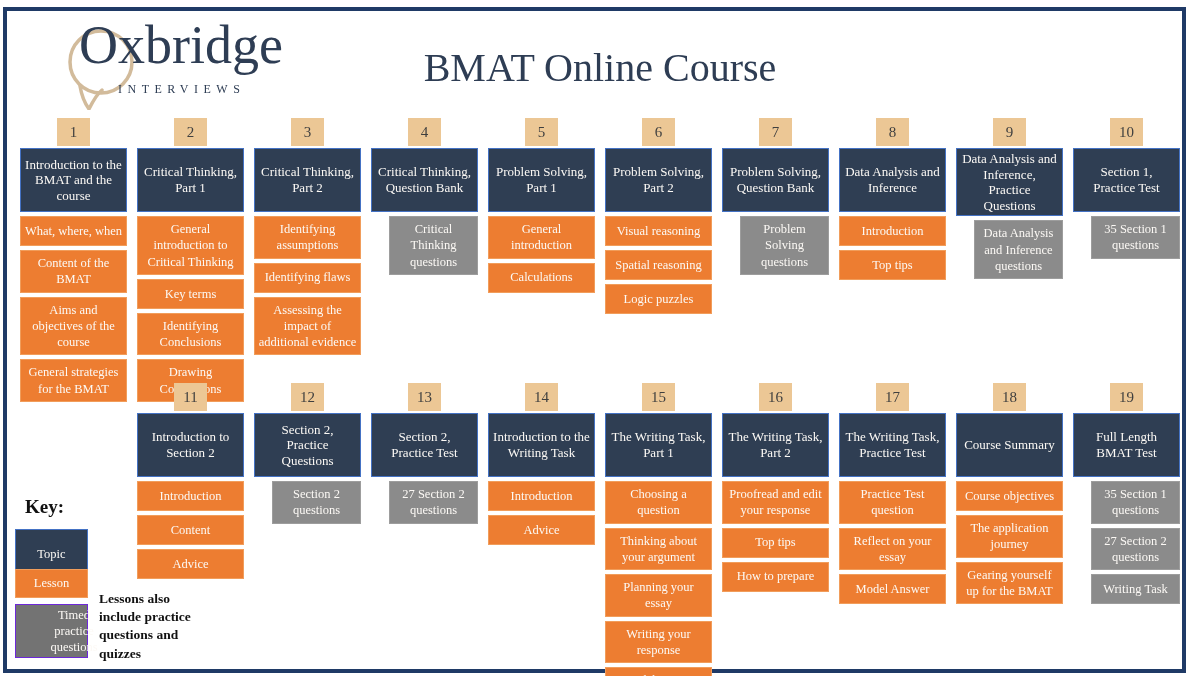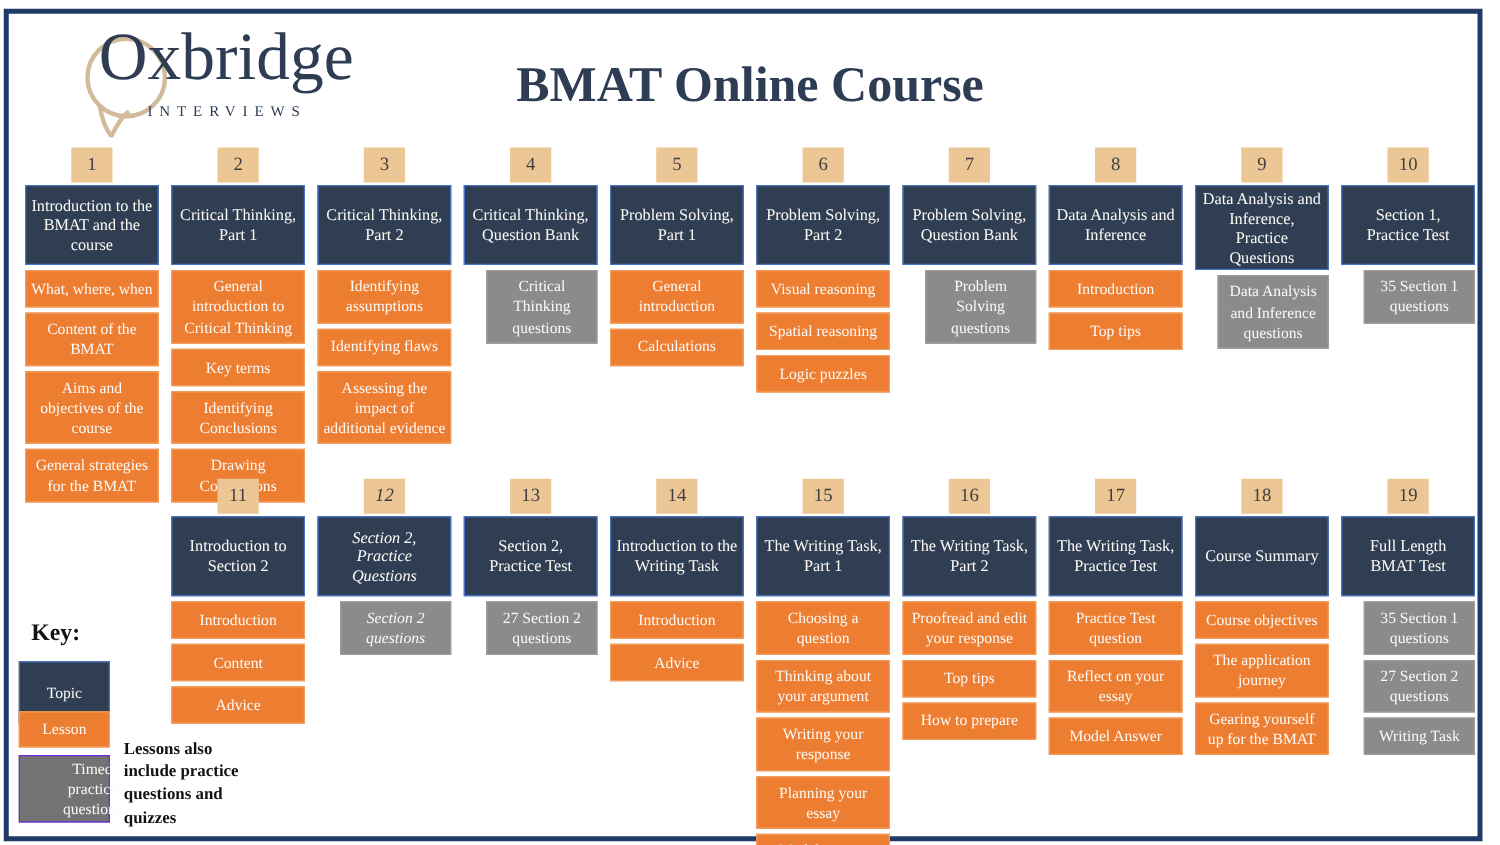--- a/index.html
+++ b/index.html
@@ -7,21 +7,21 @@
     position:relative;width:1200px;height:676px;background:#ffffff;overflow:hidden;
     font-family:"Liberation Serif","DejaVu Serif",serif;
   }
   .frame{position:absolute;left:3px;top:7px;right:14px;bottom:3px;border:4px solid #1f3a66;pointer-events:none;}
 
   
   .logo{position:absolute;left:66px;top:20px;width:300px;height:88px;}
   .bubble-svg{position:absolute;left:0;top:4px;}
   .logo-main{position:absolute;left:13px;top:-6px;font-size:54px;color:#2e3d54;letter-spacing:0px;}
   .logo-sub{position:absolute;left:52px;top:62px;font-size:12px;letter-spacing:5.5px;color:#2e3d54;}
-  .title{position:absolute;left:0;top:44px;width:1200px;text-align:center;font-size:40px;font-weight:bold;color:#2e3d54;}
+  .title{position:absolute;left:0;top:44px;width:1200px;text-align:center;font-size:40px;font-weight:normal;color:#2e3d54;}
   .title-inner{display:inline-block;}
 
   
   .row{position:absolute;left:20px;width:1160px;display:grid;grid-template-columns:repeat(10,107px);column-gap:10px;align-items:start;}
   #row1{top:118px;}
   #row2{top:383px;}
   .course{display:flex;flex-direction:column;}
   .badge{width:33px;height:28px;margin:0 auto 2px auto;background:#ecc795;color:#3f3f3f;
          display:flex;align-items:center;justify-content:center;font-size:15px;}
   .topic{min-height:58px;background:#2f3e53;border:1.5px solid #4472c4;color:#fcf9f5;
@@ -125,43 +125,43 @@
       </div>
     </div>
   <div class="row" id="row2">
       <div class="course" style="grid-column: 2;">
         <div class="badge">11</div>
         <div class="topic">Introduction to Section 2</div>
         <div class="item lesson">Introduction</div>
         <div class="item lesson">Content</div>
         <div class="item lesson">Advice</div>
       </div>
-      <div class="course" style="grid-column: 3; font-style: italic;">
+      <div class="course" style="grid-column: 3;">
         <div class="badge">12</div>
         <div class="topic">Section 2, Practice Questions</div>
         <div class="item practice">Section 2 questions</div>
       </div>
       <div class="course" style="grid-column: 4;">
         <div class="badge">13</div>
         <div class="topic">Section 2, Practice Test</div>
         <div class="item practice">27 Section 2 questions</div>
       </div>
       <div class="course" style="grid-column: 5;">
         <div class="badge">14</div>
         <div class="topic">Introduction to the Writing Task</div>
         <div class="item lesson">Introduction</div>
         <div class="item lesson">Advice</div>
       </div>
       <div class="course" style="grid-column: 6;">
         <div class="badge">15</div>
         <div class="topic">The Writing Task, Part 1</div>
         <div class="item lesson">Choosing a question</div>
         <div class="item lesson">Thinking about your argument</div>
+        <div class="item lesson">Planning your essay</div>
         <div class="item lesson">Writing your response</div>
-        <div class="item lesson">Planning your essay</div>
         <div class="item lesson">Model answer guide</div>
       </div>
       <div class="course" style="grid-column: 7;">
         <div class="badge">16</div>
         <div class="topic">The Writing Task, Part 2</div>
         <div class="item lesson">Proofread and edit your response</div>
         <div class="item lesson">Top tips</div>
         <div class="item lesson">How to prepare</div>
       </div>
       <div class="course" style="grid-column: 8;">

